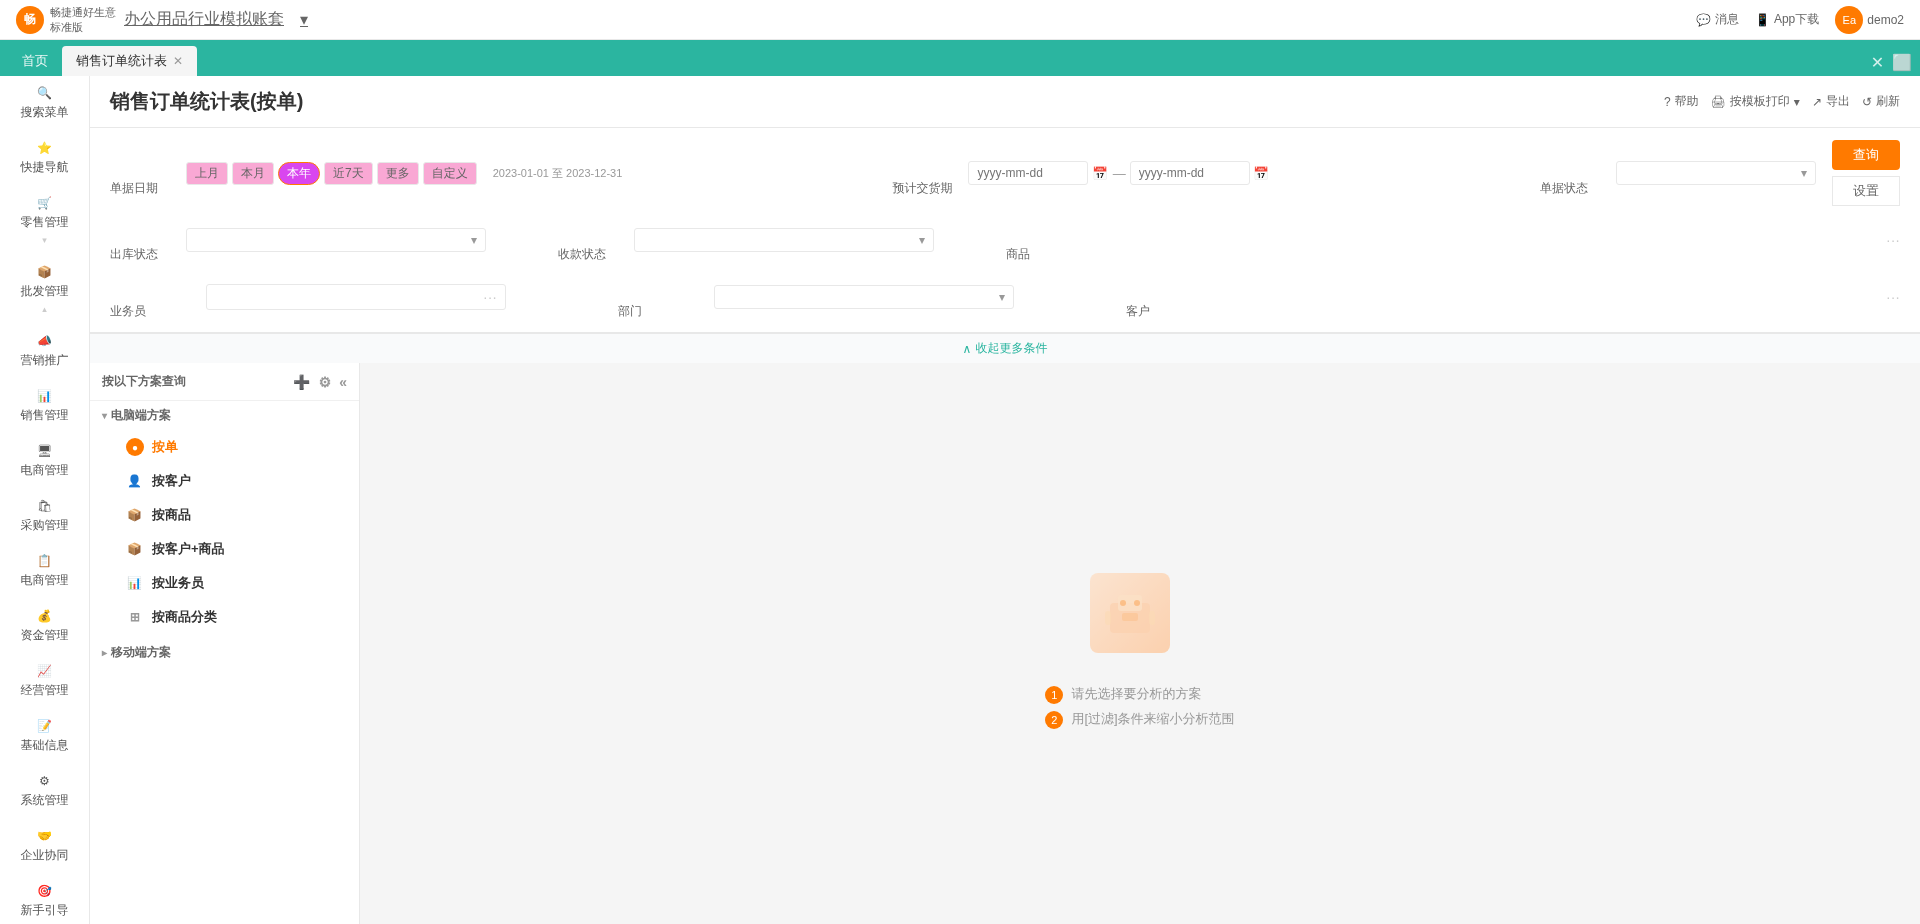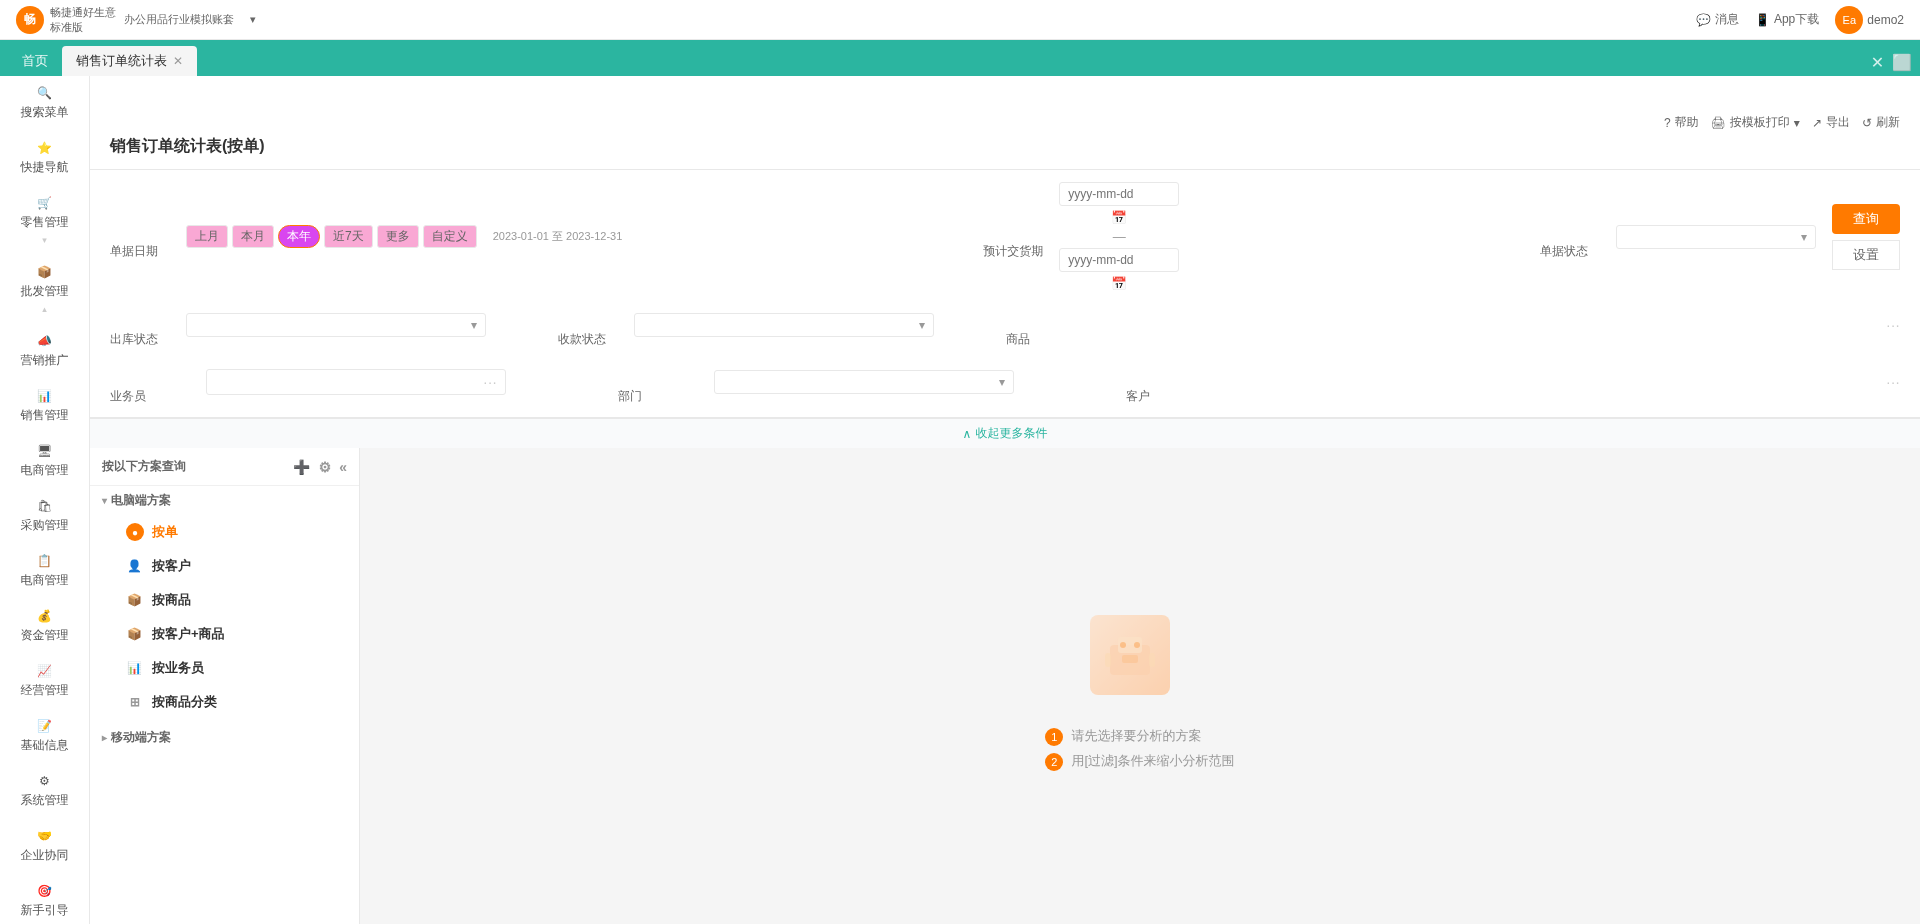--- a/index.html
+++ b/index.html
@@ -4,21 +4,21 @@
   <style>
     * { box-sizing: border-box; margin: 0; padding: 0; }
     body { font-family: "Microsoft YaHei", "PingFang SC", sans-serif; font-size: 13px; background: #f5f5f5; color: #333; height: 924px; overflow: hidden; display: flex; flex-direction: column; }
 
     
     .top-bar { height: 40px; background: #fff; display: flex; align-items: center; justify-content: space-between; padding: 0 16px; border-bottom: 1px solid #e8e8e8; flex-shrink: 0; }
     .top-bar-left { display: flex; align-items: center; gap: 8px; }
     .logo-area { display: flex; align-items: center; gap: 6px; }
     .logo-icon { width: 28px; height: 28px; background: #ff7a00; border-radius: 50%; display: flex; align-items: center; justify-content: center; color: white; font-size: 12px; font-weight: bold; }
     .logo-text { font-size: 11px; color: #666; line-height: 1.3; }
-    .workspace-selector { display: flex; align-items: center; gap: 16px; color: #666; font-size: 11px; cursor: pointer; }
+    .workspace-selector { display: flex; align-items: center; gap: 16px; color: #666; font-size: 16px; cursor: pointer; text-decoration: underline; }
     .top-bar-right { display: flex; align-items: center; gap: 16px; }
     .top-bar-action { display: flex; align-items: center; gap: 4px; color: #666; font-size: 12px; cursor: pointer; }
     .user-avatar { width: 28px; height: 28px; border-radius: 50%; background: #ff7a00; display: flex; align-items: center; justify-content: center; color: white; font-size: 11px; }
 
     
     .nav-tabs { height: 36px; background: #2bb5a0; display: flex; align-items: flex-end; padding-left: 8px; flex-shrink: 0; }
     .nav-tab { height: 30px; padding: 0 14px; display: flex; align-items: center; gap: 6px; font-size: 13px; cursor: pointer; border-radius: 4px 4px 0 0; color: rgba(255,255,255,0.85); }
     .nav-tab.active { background: #f5f5f5; color: #333; }
     .nav-tab-close { font-size: 12px; color: #999; cursor: pointer; }
     .nav-tab-home { color: rgba(255,255,255,0.9); }
@@ -28,34 +28,34 @@
 
     
     .sidebar { width: 90px; background: #fff; border-right: 1px solid #e8e8e8; display: flex; flex-direction: column; flex-shrink: 0; overflow-y: auto; }
     .sidebar-item { padding: 10px 0; display: flex; flex-direction: column; align-items: center; gap: 4px; cursor: pointer; font-size: 12px; color: #555; border-bottom: none; }
 
     
     .content-area { flex: 1; display: flex; flex-direction: column; overflow: hidden; }
 
     
     .page-header { background: #fff; padding: 12px 20px 0; border-bottom: 1px solid #e8e8e8; display: flex; align-items: center; justify-content: space-between; flex-shrink: 0; }
-    .page-title { font-size: 16px; font-weight: 600; color: #333; padding-bottom: 12px; margin-top: 48px; }
+    .page-title { font-size: 20px; font-weight: 600; color: #333; padding-bottom: 12px; }
     .page-actions { display: flex; align-items: center; gap: 12px; padding-bottom: 12px; }
     .page-action-btn { display: flex; align-items: center; gap: 4px; font-size: 12px; color: #666; cursor: pointer; }
 
     
     .filter-panel { background: #fff; padding: 12px 20px; border-bottom: 1px solid #e8e8e8; flex-shrink: 0; }
     .filter-row { display: flex; align-items: center; gap: 16px; margin-bottom: 10px; flex-wrap: wrap; }
     .filter-row:last-child { margin-bottom: 0; gap: 36px; }
     .filter-label { font-size: 12px; color: #666; white-space: nowrap; min-width: 60px; margin-top: 30px; }
     .date-shortcuts { display: flex; align-items: center; gap: 4px; }
     .date-btn { padding: 2px 8px; border: 1px solid #e8e8e8; border-radius: 3px; font-size: 12px; color: #666; cursor: pointer; background: #f9a8d4; }
     .date-btn.active { background: #d946ef; color: white; border-color: #ff7a00; border-radius: 12px; }
     .date-range-text { font-size: 11px; color: #999; }
-    .date-input-group { display: flex; align-items: center; gap: 4px; flex-direction: column; }
+    .date-input-group { display: flex; align-items: center; gap: 4px; }
     .date-input { padding: 4px 8px; border: 1px solid #e8e8e8; border-radius: 3px; font-size: 12px; color: #ccc; width: 120px; background: #fff; }
     .date-sep { color: #999; }
     .filter-select { padding: 4px 8px; border: 1px solid #e8e8e8; border-radius: 3px; font-size: 12px; color: #999; background: #fff; min-width: 140px; display: flex; align-items: center; justify-content: space-between; cursor: pointer; }
     .filter-select-wide { min-width: 200px; }
     .filter-dots { color: #ccc; cursor: pointer; font-size: 14px; }
     .collapse-bar { display: flex; align-items: center; justify-content: center; padding: 6px; color: #2bb5a0; font-size: 12px; cursor: pointer; background: #f9fafb; border-top: 1px solid #e8e8e8; }
 
     
     .content-body { display: flex; flex: 1; overflow: hidden; }
     .left-panel { width: 270px; background: #fff; border-right: 1px solid #e8e8e8; flex-shrink: 0; overflow-y: auto; font-weight: bold; }

